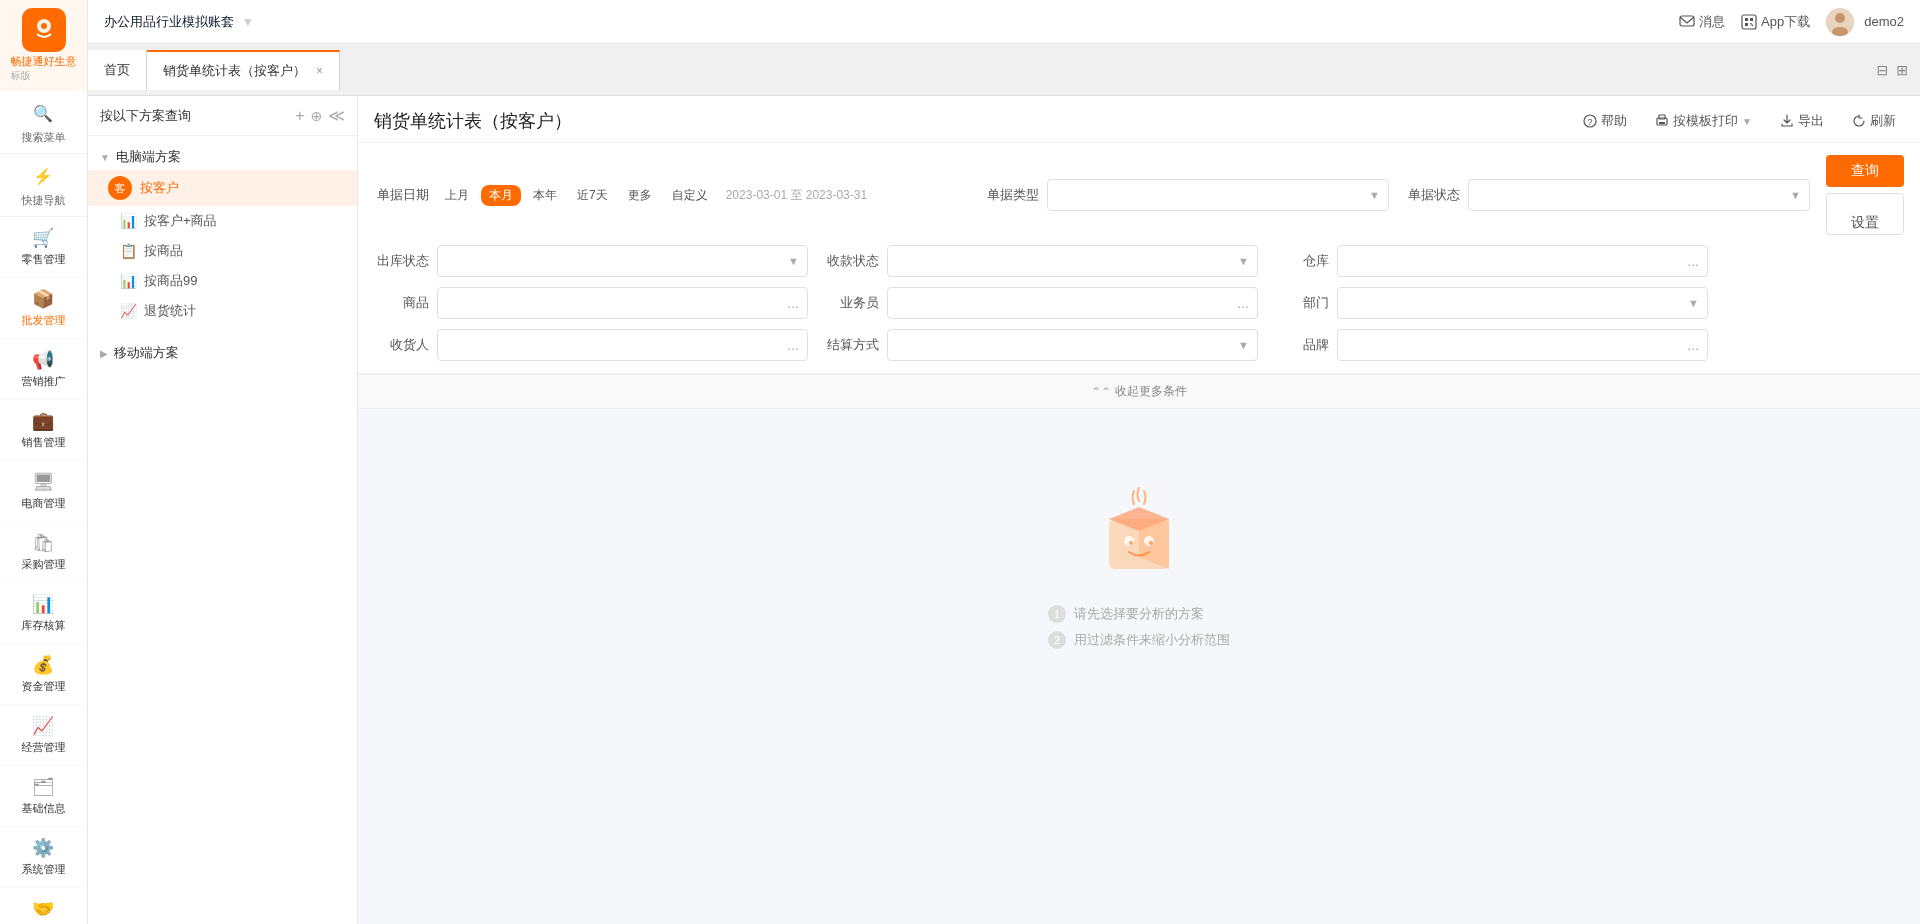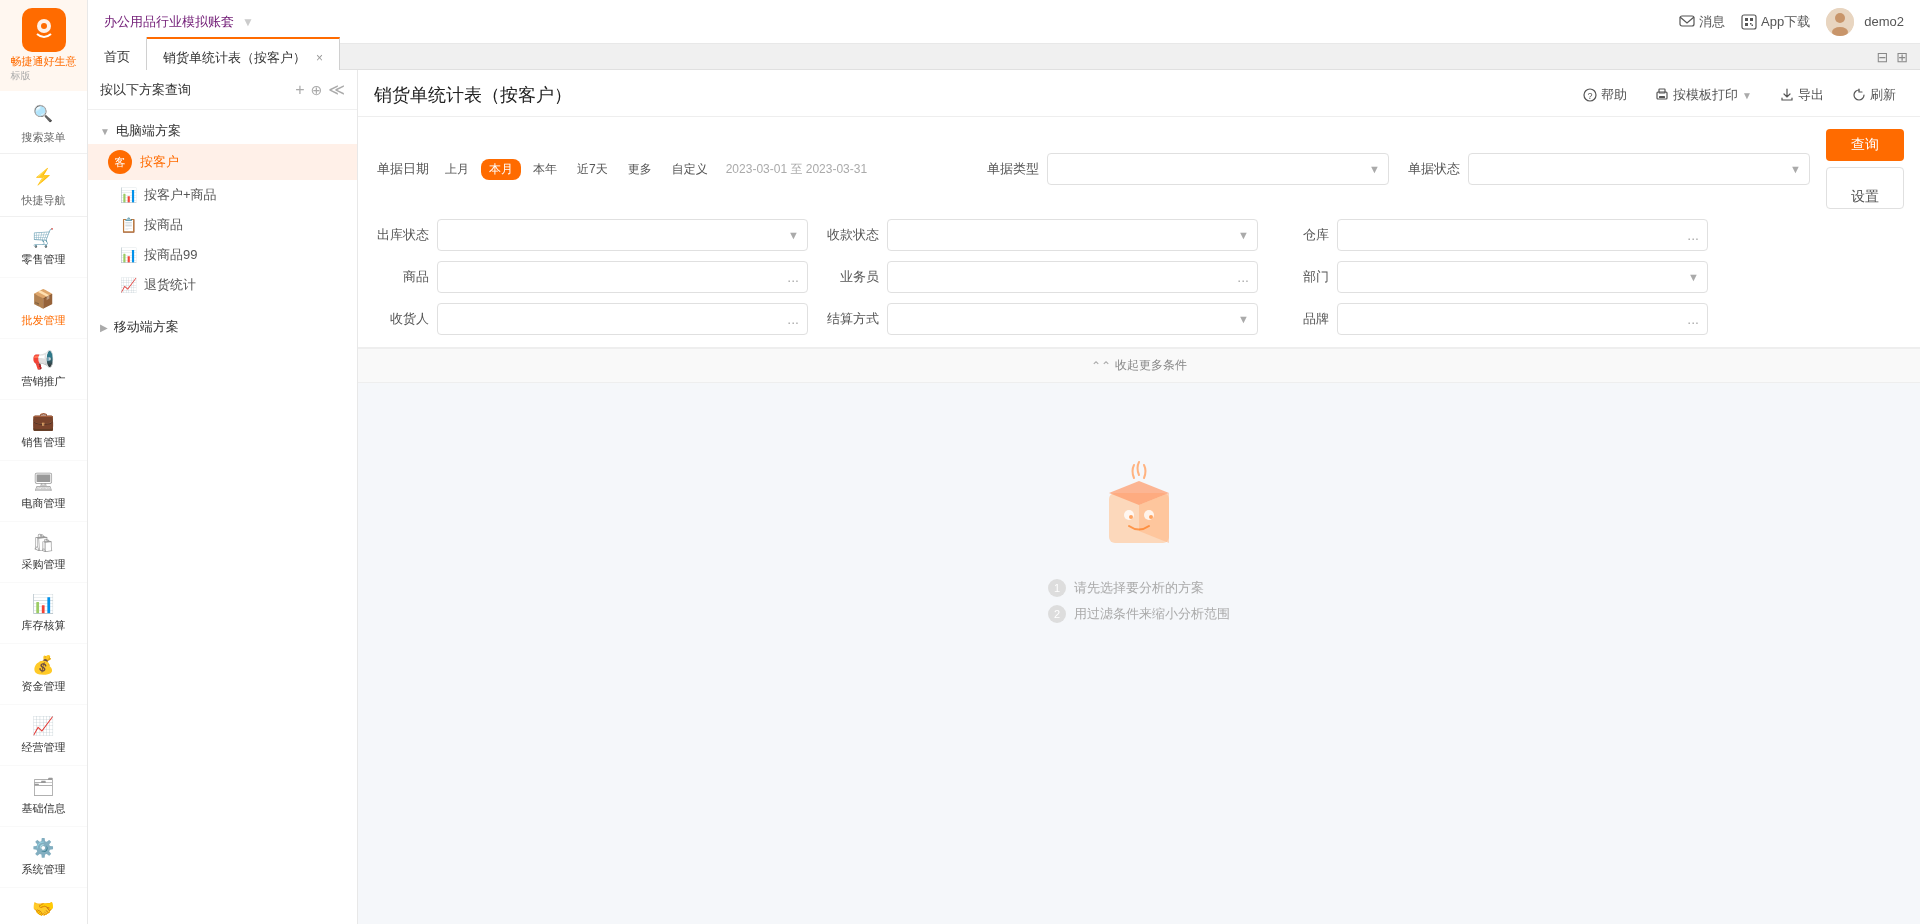--- a/index.html
+++ b/index.html
@@ -22,28 +22,28 @@
     .sidebar-nav-item .nav-icon { font-size: 18px; color: #999; }
     .sidebar-nav-item.active .nav-label { color: #ff6b00; }
     .sidebar-nav-item.active .nav-icon { color: #ff6b00; }
 
     
     .main { flex: 1; display: flex; flex-direction: column; overflow: hidden; }
 
     
     .top-header { height: 44px; background: #fff; border-bottom: 1px solid #e8e8e8; display: flex; align-items: center; padding: 0 16px; justify-content: space-between; flex-shrink: 0; }
     .top-header-left { display: flex; align-items: center; gap: 8px; }
-    .breadcrumb-title { font-size: 13px; color: #701a75; }
+    .breadcrumb-title { font-size: 13px; color: #0f172a; }
     .breadcrumb-arrow { color: #ccc; font-size: 12px; }
     .header-actions { display: flex; align-items: center; gap: 16px; }
     .header-action-item { display: flex; align-items: center; gap: 4px; font-size: 13px; color: #555; cursor: pointer; }
     .user-avatar { width: 28px; height: 28px; border-radius: 50%; background: #e8d5c0; display: flex; align-items: center; justify-content: center; font-size: 11px; color: #8b5e3c; overflow: hidden; }
 
     
-    .tab-bar { height: 26px; background: #f0f0f0; display: flex; align-items: center; padding: 0 0; flex-shrink: 0; border-bottom: 1px solid #e0e0e0; }
+    .tab-bar { height: 52px; background: #f0f0f0; display: flex; align-items: center; padding: 0 0; flex-shrink: 0; border-bottom: 1px solid #e0e0e0; }
     .tab-item { height: 40px; display: flex; align-items: center; padding: 0 16px; cursor: pointer; font-size: 13px; color: #555; background: #e0e0e0; border-right: 1px solid #d0d0d0; gap: 6px; }
     .tab-item.home { background: #fff; color: #333; }
     .tab-item.active { background: #fff; color: #333; border-top: 2px solid #ff6b00; }
     .tab-item .tab-close { font-size: 12px; color: #999; cursor: pointer; margin-left: 4px; }
     .tab-restore { margin-left: auto; padding: 0 12px; font-size: 16px; color: #666; cursor: pointer; display: flex; align-items: center; gap: 8px; }
 
     
     .content { flex: 1; display: flex; overflow: hidden; }
 
     

